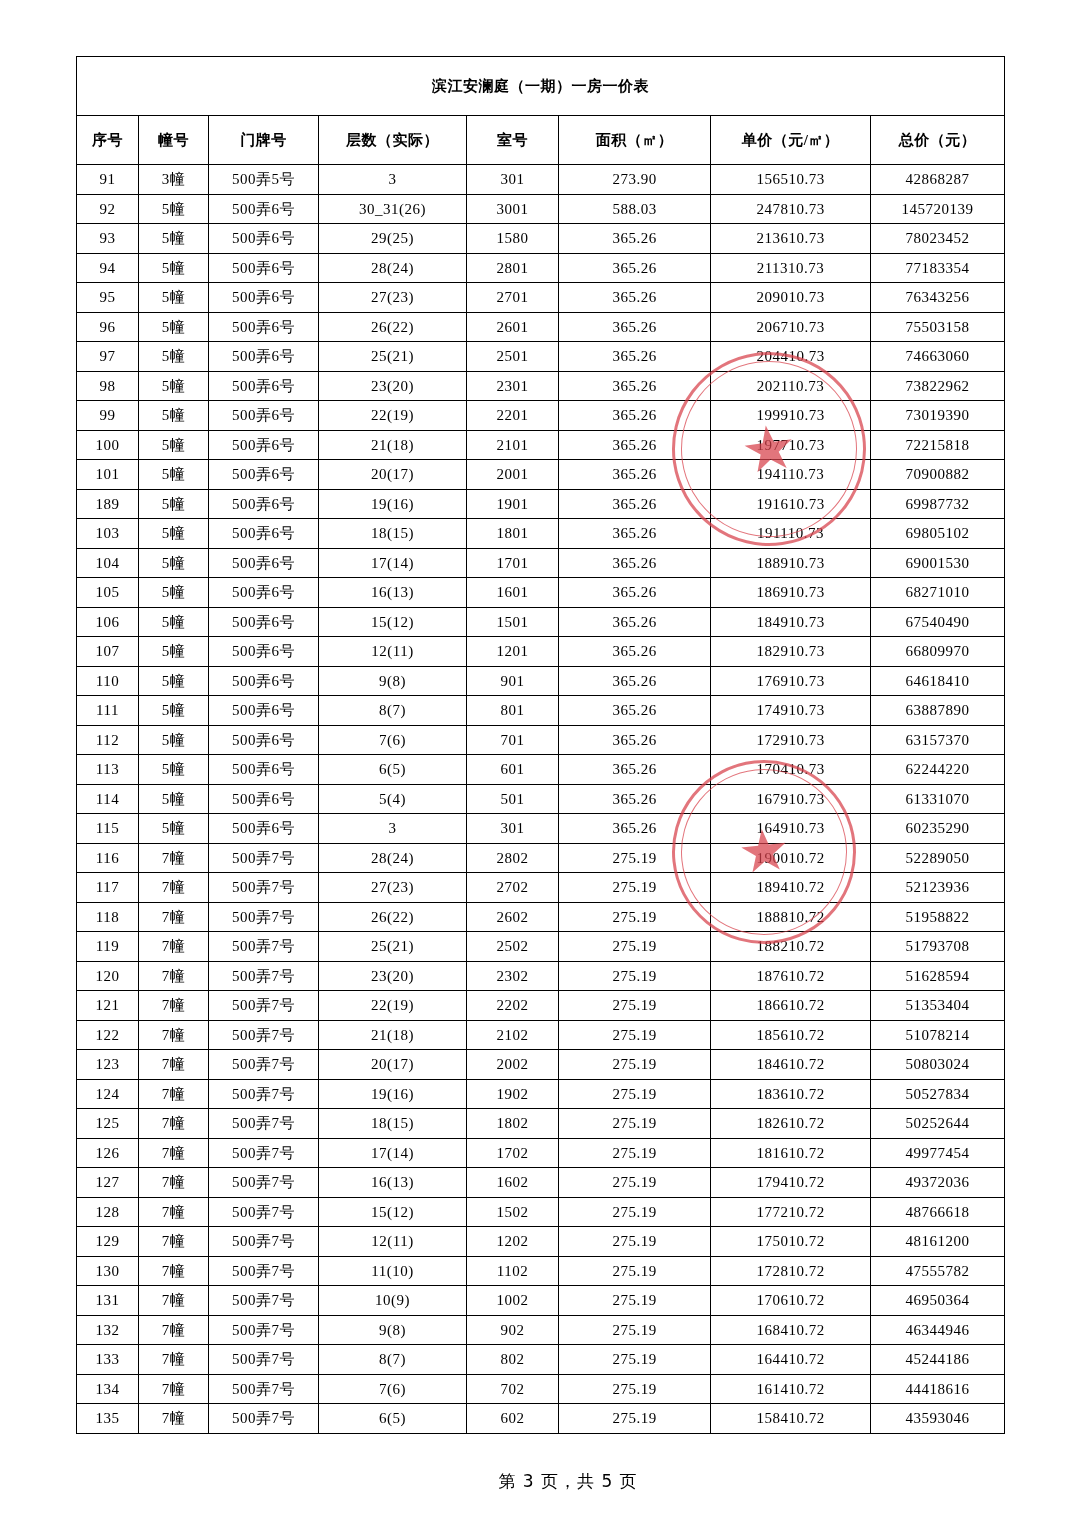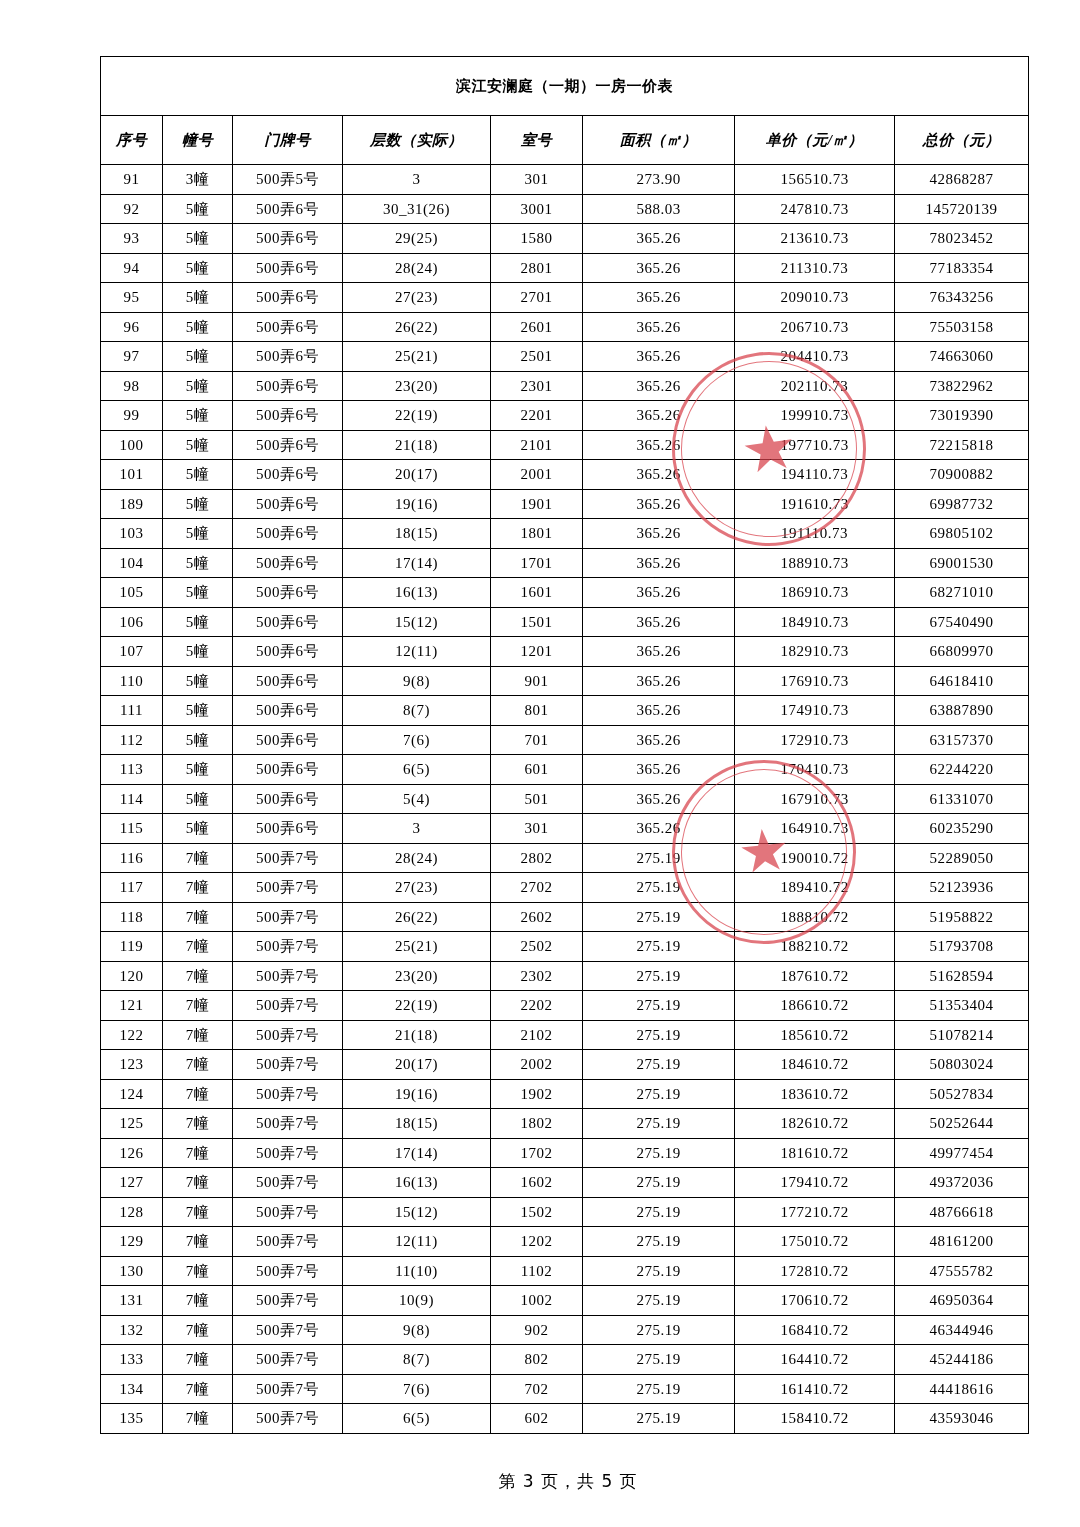--- a/index.html
+++ b/index.html
@@ -19,21 +19,20 @@
     position: relative;
     width: 1080px;
     height: 1527px;
     box-sizing: border-box;
   }
   .doc-wrap {
     position: absolute;
     left: 76px;
     top: 56px;
     width: 928px;
-    margin-left: 24px;
   }
   table.price-table {
     border-collapse: collapse;
     width: 928px;
     table-layout: fixed;
   }
   table.price-table td, table.price-table th {
     border: 1px solid #000000;
     text-align: center;
     vertical-align: middle;
@@ -50,21 +49,20 @@
     font-weight: bold;
     font-size: 26px;
     letter-spacing: 3px;
   }
   .head-row td {
     height: 48px !important;
     font-family: "DejaVu Sans", sans-serif;
     font-weight: bold;
     font-size: 16px;
     letter-spacing: 0.5px;
-    font-style: italic;
   }
   .c-seq   { width: 62px; }
   .c-bldg  { width: 70px; }
   .c-addr  { width: 110px; }
   .c-floor { width: 148px; }
   .c-room  { width: 92px; }
   .c-area  { width: 152px; }
   .c-unit  { width: 160px; }
   .c-total { width: 134px; }
 

